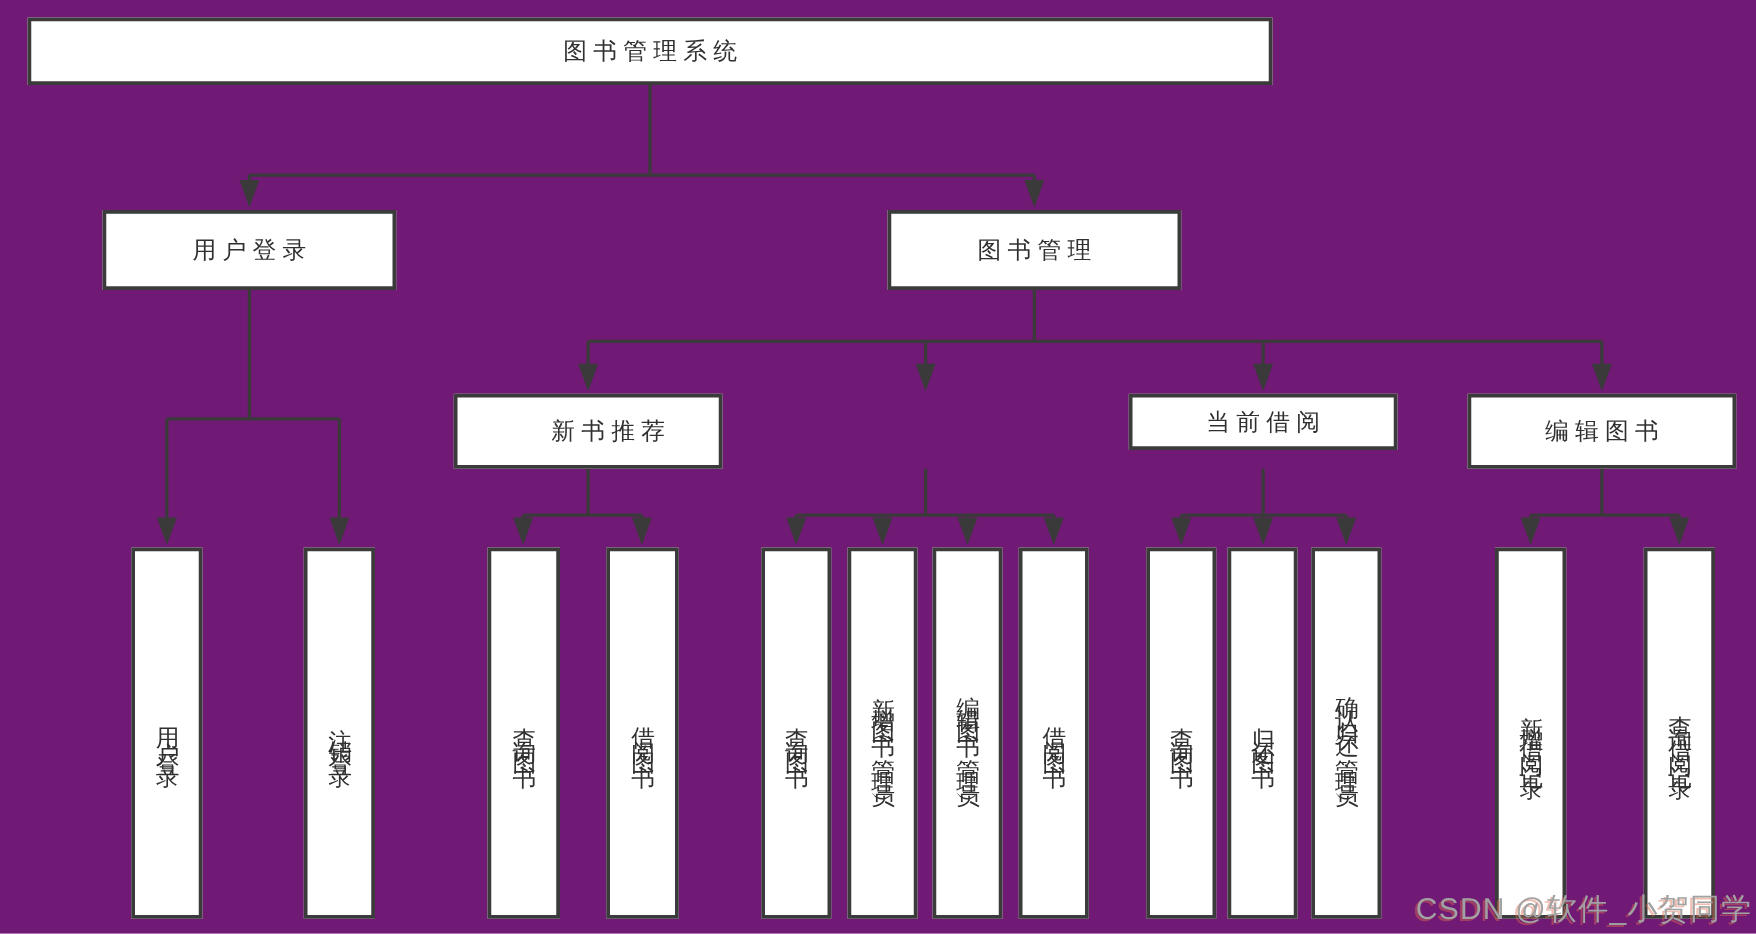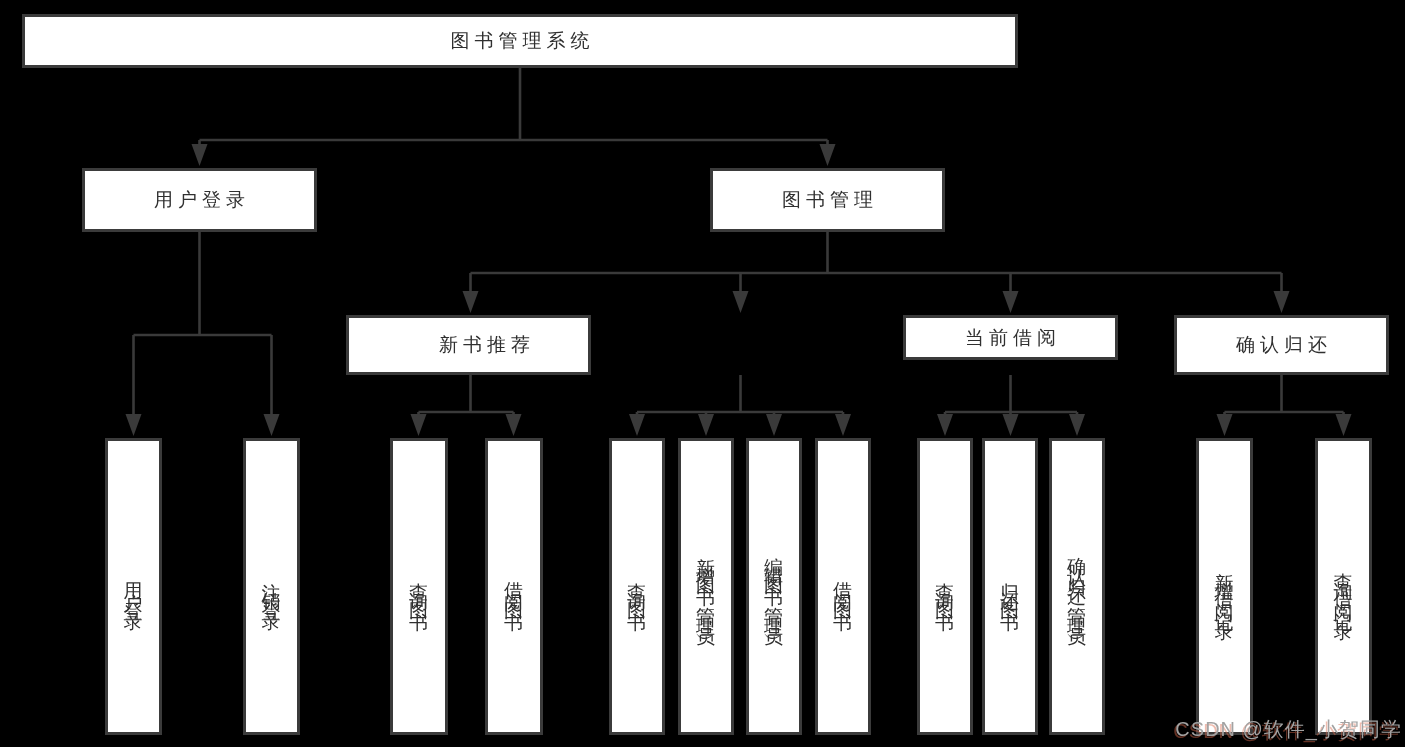--- a/index.html
+++ b/index.html
@@ -5,21 +5,21 @@
   html, body {
     margin: 0;
     padding: 0;
     background: #ffffff;
     font-family: "Liberation Sans", "DejaVu Sans", sans-serif;
   }
   .stage {
     position: relative;
     width: 1405px;
     height: 747px;
-    background: #000000;
+    background: #701a75;
     overflow: hidden;
     color: #303030;
   }
   .connectors {
     position: absolute;
     left: 0; top: 0;
     width: 1405px; height: 747px;
     pointer-events: none;
   }
   .node {
@@ -42,21 +42,21 @@
     text-orientation: mixed;
     font-size: 19px;
     line-height: 1;
     letter-spacing: 10px;
     display: inline-block;
   }
   .watermark {
     position: absolute;
     right: 3px;
     bottom: 4px;
-    font-size: 20px;
+    font-size: 24px;
     letter-spacing: 1px;
     color: #a2a2a2;
     text-shadow: -2px 2px 0 rgba(219, 106, 77, 0.45);
     white-space: nowrap;
   }
 </style>
 </head>
 <body>
 
 <div class="stage">
@@ -81,23 +81,23 @@
       M937,414 L953,414 L945,436 Z  M1002.5,414 L1018.5,414 L1010.5,436 Z
       M1069,414 L1085,414 L1077,436 Z
       M1216.5,414 L1232.5,414 L1224.5,436 Z M1335.5,414 L1351.5,414 L1343.5,436 Z"></path>
   </svg>
 
   <div class="node hnode" style="left:22px; top:14px; width:996px; height:54px;">图书管理系统</div>
 
   <div class="node hnode" style="left:82px; top:168px; width:235px; height:64px;">用户登录</div>
   <div class="node hnode" style="left:710px; top:168px; width:235px; height:64px;text-align:center;">图书管理</div>
 
-  <div class="node hnode" style="left:346px; top:315px; width:245px; height:60px;padding-left:32px;">新书推荐</div>
+  <div class="node hnode" style="left:363px; top:315px; width:215px; height:60px;padding-left:32px;">新书推荐</div>
   <div class="node hnode" style="left:903px; top:315px; width:215px; height:45px;">当前借阅</div>
-  <div class="node hnode" style="left:1174px; top:315px; width:215px; height:60px;">确认归还</div>
+  <div class="node hnode" style="left:1174px; top:315px; width:215px; height:60px;">编辑图书</div>
 
   <div class="node leaf" style="left:105px; top:438px; width:57px; height:297px;">
     <span>用户登录</span>
   </div>
   <div class="node leaf" style="left:243px; top:438px; width:57px; height:297px;">
     <span>注销登录</span>
   </div>
 
   <div class="node leaf" style="left:390px; top:438px; width:58px; height:297px;">
     <span>查询图书</span>

